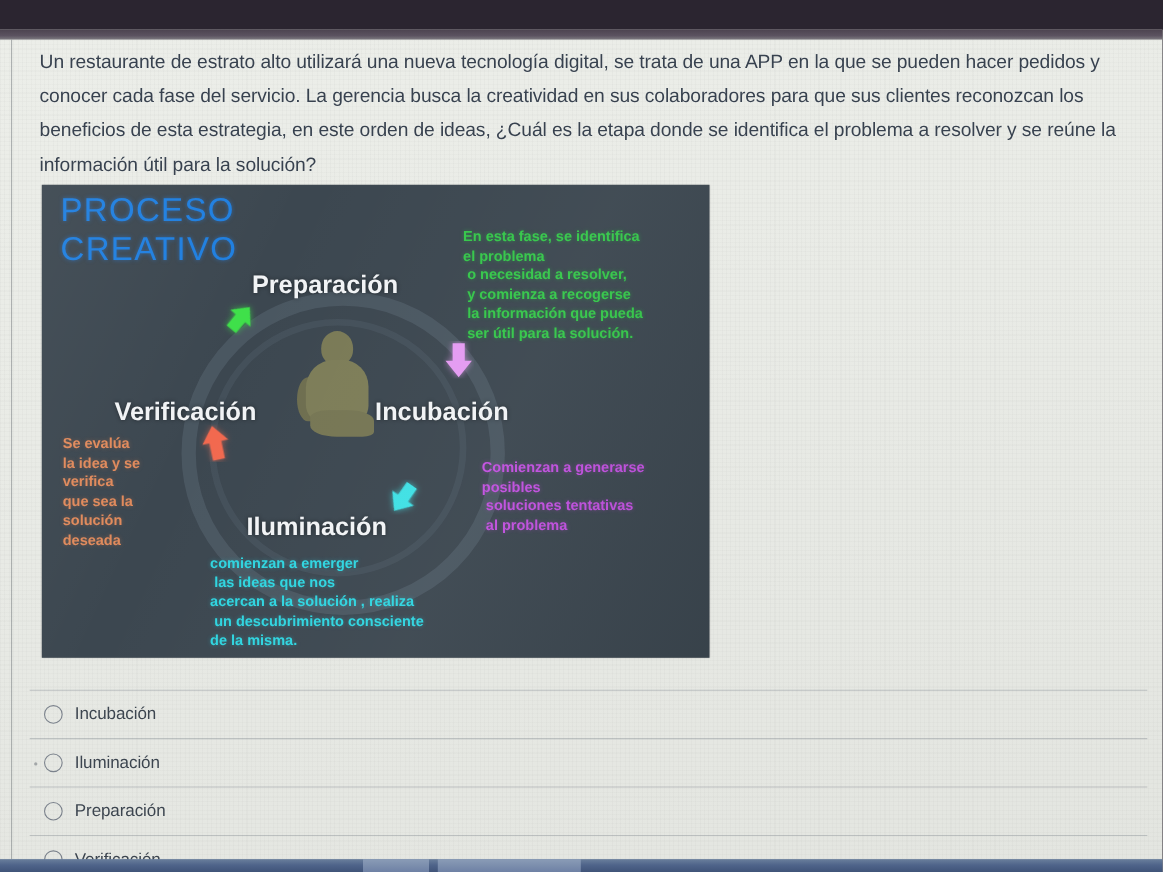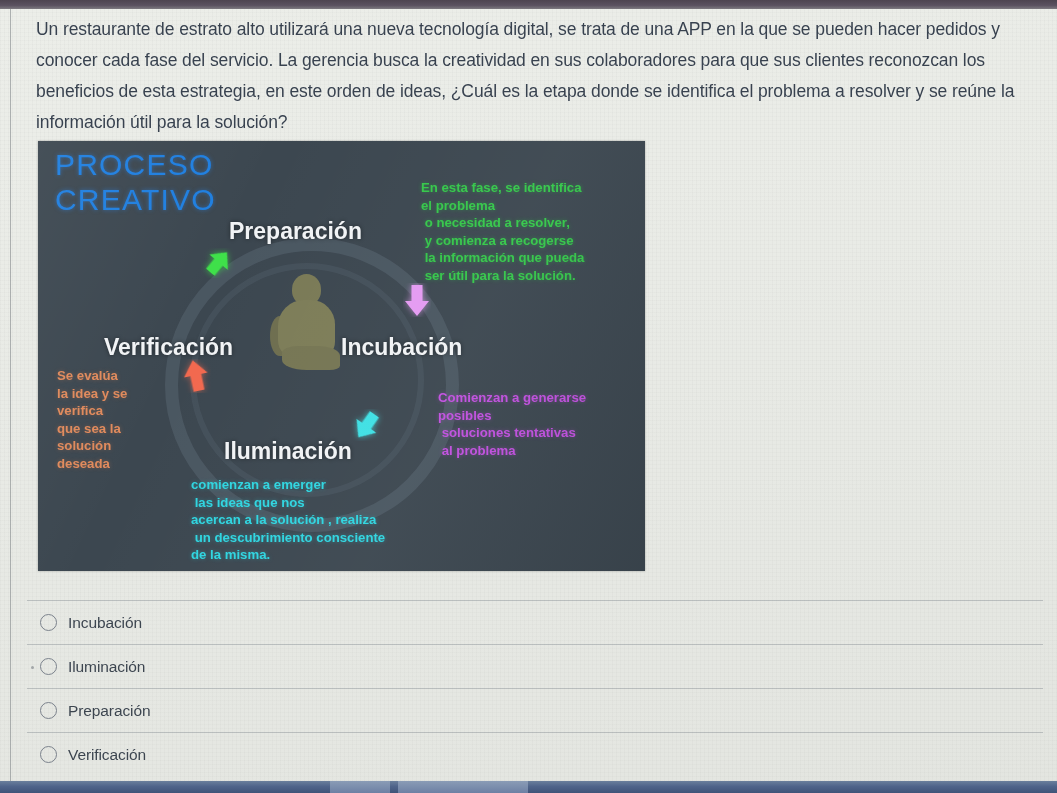--- a/index.html
+++ b/index.html
@@ -16,20 +16,21 @@
   }
 
   
   #page {
     position: absolute;
     inset: 0;
     background:
       repeating-linear-gradient(90deg, rgba(0,0,0,0.020) 0px, rgba(0,0,0,0.020) 1px, rgba(255,255,255,0) 1px, rgba(255,255,255,0) 4px),
       repeating-linear-gradient(0deg, rgba(0,0,0,0.016) 0px, rgba(0,0,0,0.016) 1px, rgba(255,255,255,0) 1px, rgba(255,255,255,0) 4px),
       linear-gradient(170deg, #eceee9 0%, #e9ebe6 40%, #e6e8e3 70%, #e3e5e0 100%);
+    margin-top: 27px;
   }
 
   
   #top-strip {
     position: absolute;
     top: 0; left: 0; right: 0;
     height: 9px;
     background: linear-gradient(180deg, #4d4450 0%, #5b5260 60%, #7d7a80 100%);
   }
 

